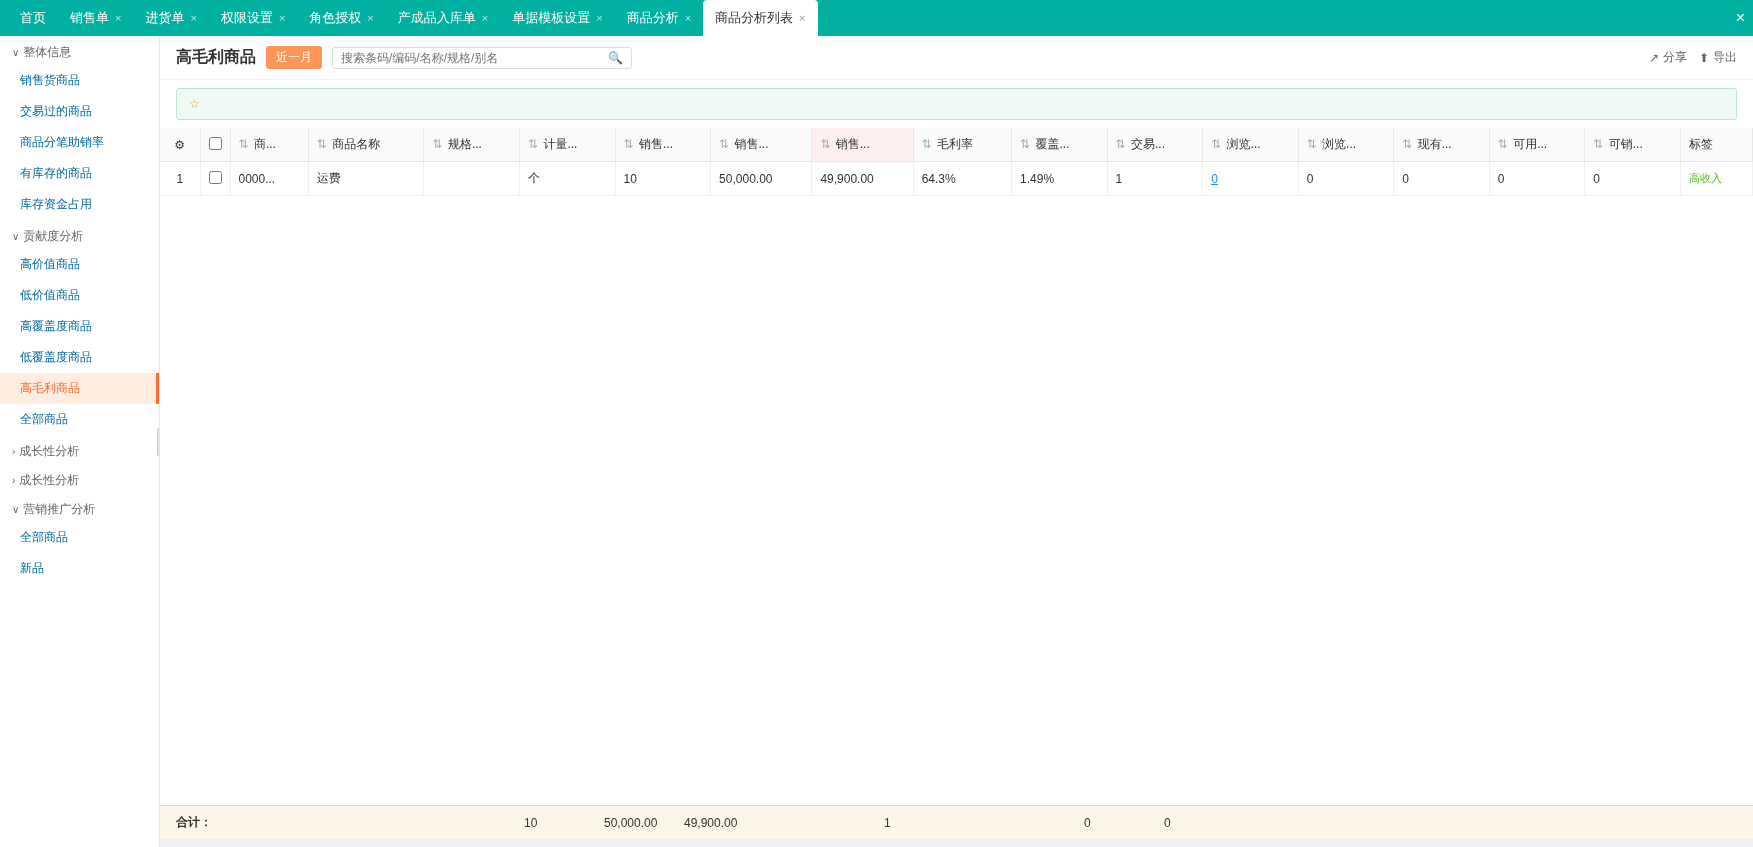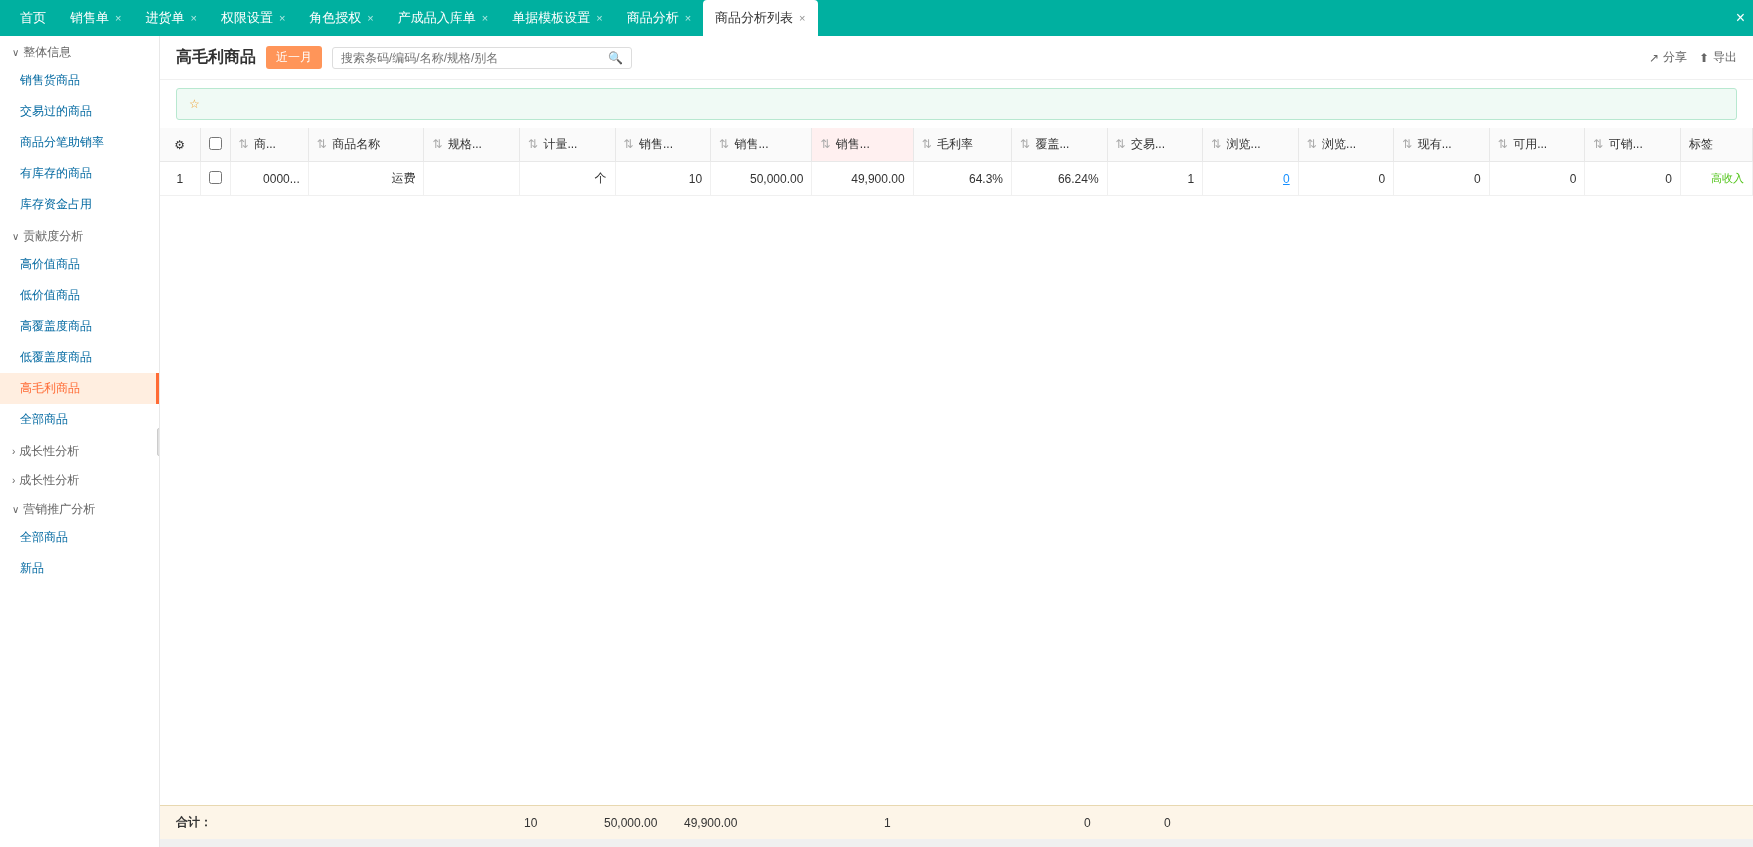--- a/index.html
+++ b/index.html
@@ -206,21 +206,20 @@
       position: relative;
     }
     table tbody tr {
       border-bottom: 1px solid #f0f0f0;
     }
     table tbody td {
       padding: 8px 8px;
       color: #333;
       border-right: 1px solid #f0f0f0;
       white-space: nowrap;
-      text-align: right;
     }
     .tag-high-income {
       color: #52c41a;
       font-size: 11px;
     }
     .col-index { width: 40px; text-align: center; }
     .col-checkbox { width: 30px; text-align: center; }
 
     
     .footer-total {
@@ -478,21 +477,21 @@
             <td class="col-index">1</td>
             <td class="col-checkbox"><input type="checkbox" style=""></td>
             <td>0000...</td>
             <td>运费</td>
             <td></td>
             <td>个</td>
             <td>10</td>
             <td>50,000.00</td>
             <td>49,900.00</td>
             <td>64.3%</td>
-            <td>66.24%</td>
+            <td>1.49%</td>
             <td>1</td>
             <td><span class="link-style">0</span></td>
             <td>0</td>
             <td>0</td>
             <td>0</td>
             <td>0</td>
             <td><span class="tag-high-income">高收入</span></td>
           </tr>
         </tbody>
       </table>

